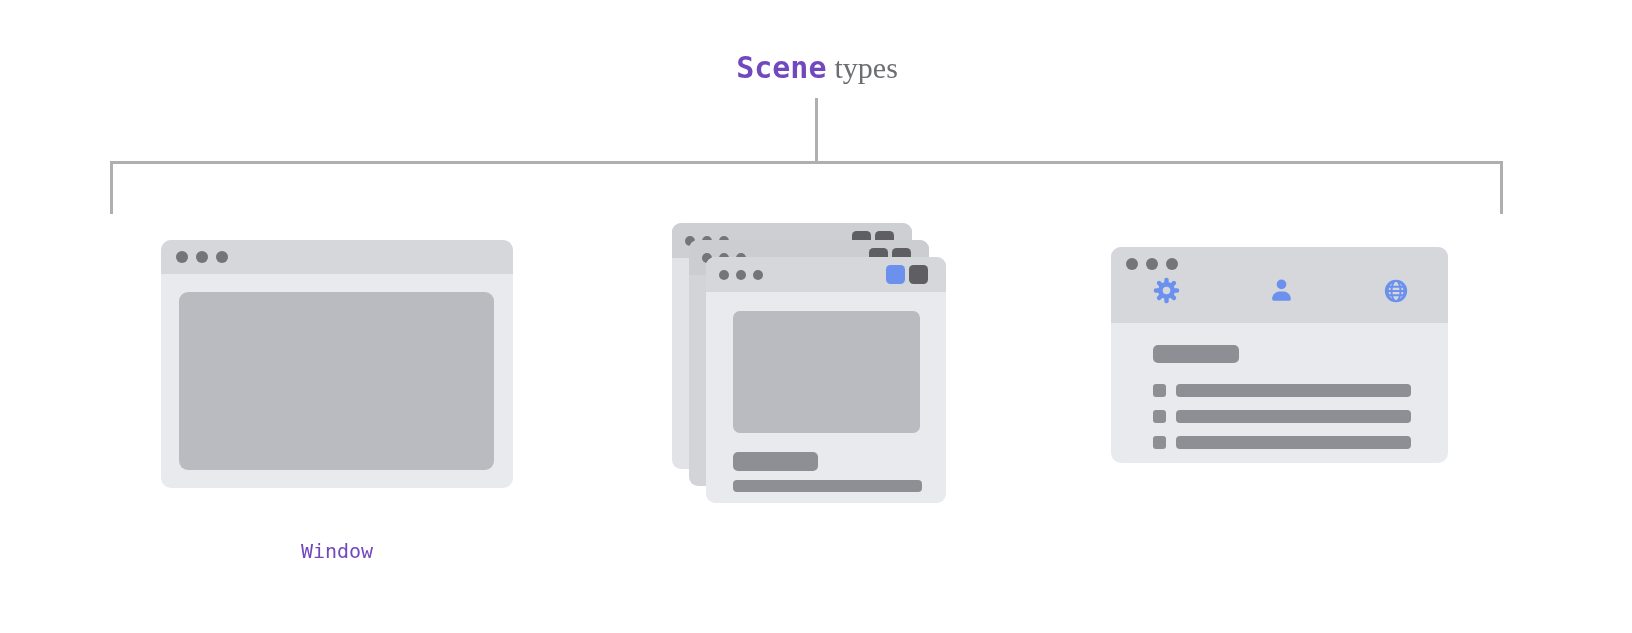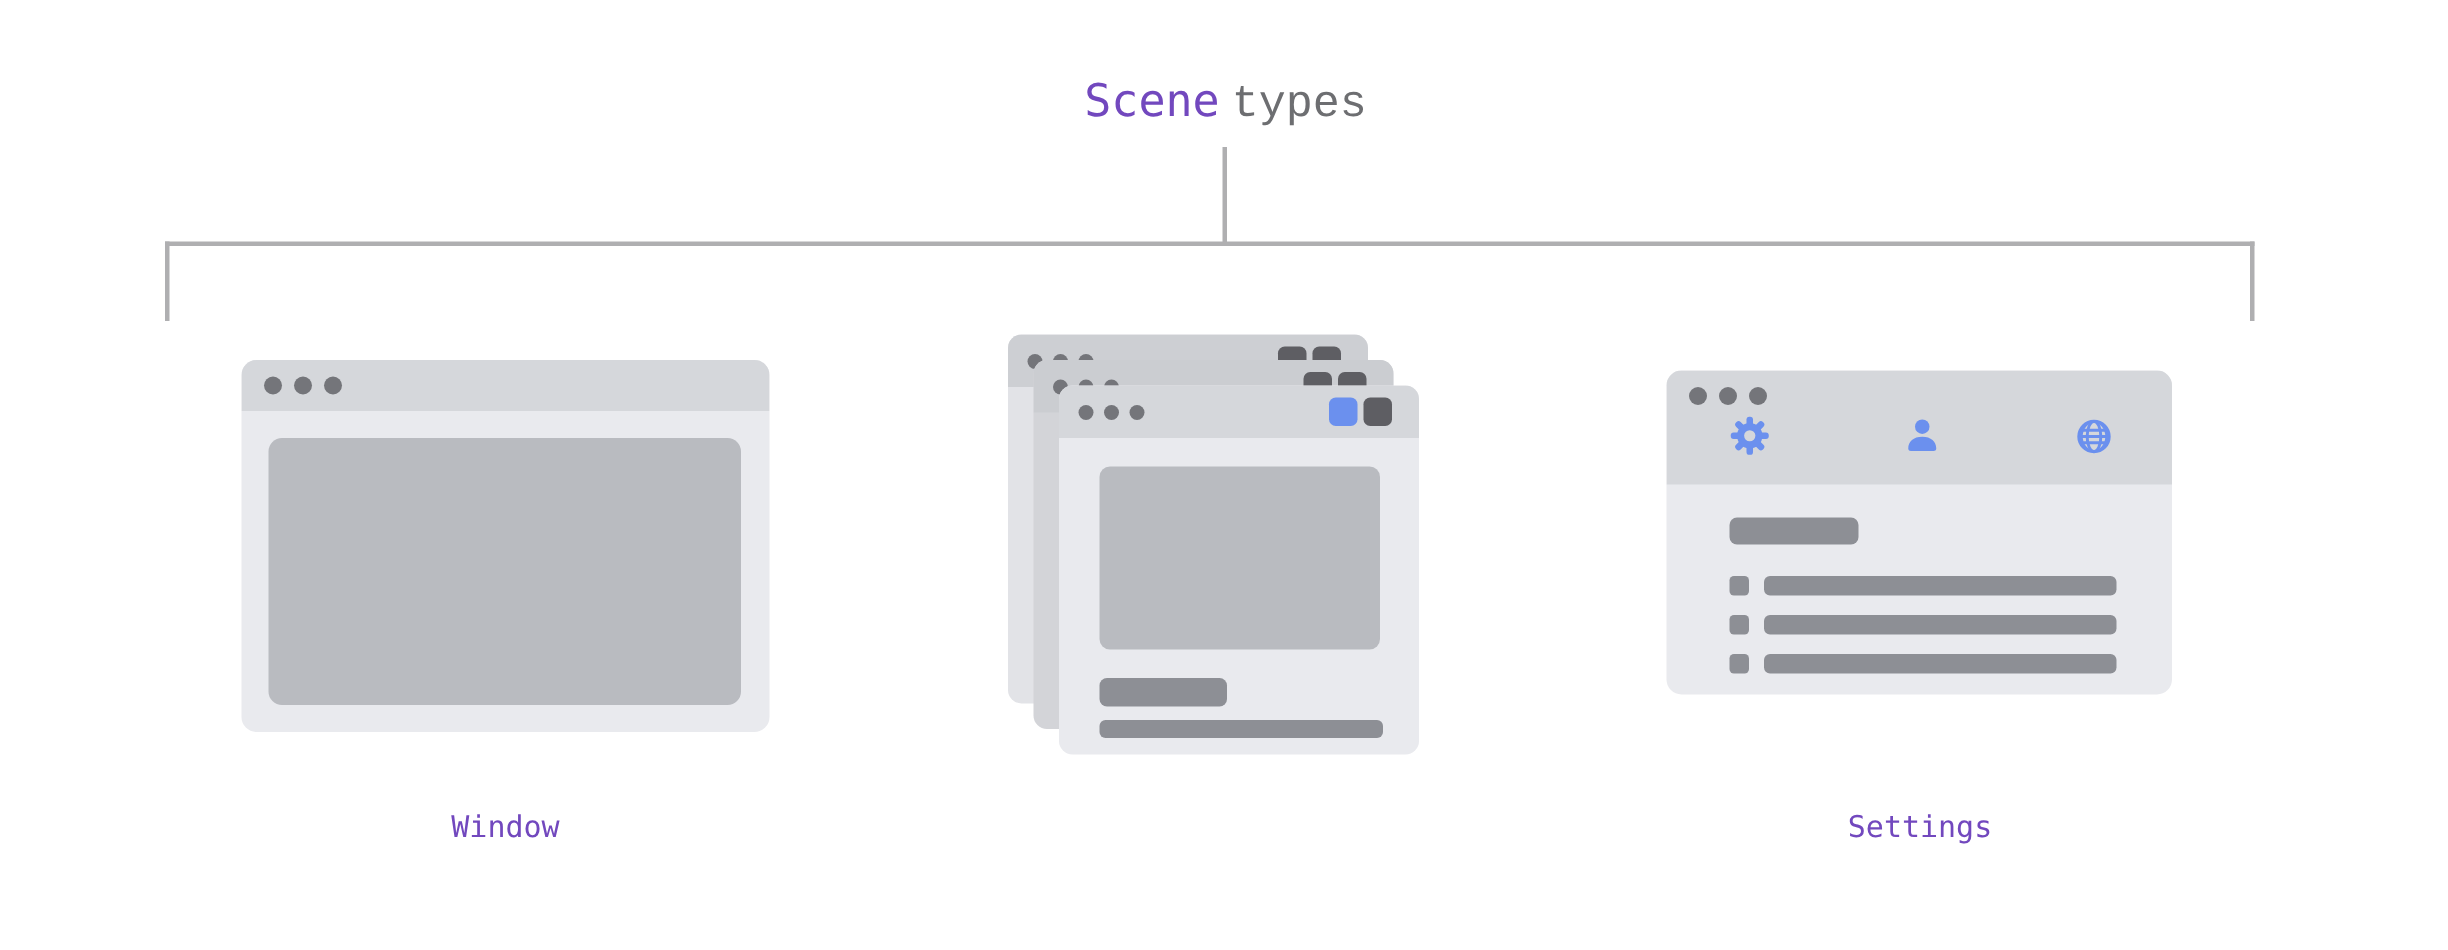--- a/index.html
+++ b/index.html
@@ -5,22 +5,22 @@
   html,body{margin:0;padding:0;background:#fff;}
   .canvas{
     position:relative;width:1632px;height:633px;background:var(--bg,#fff);
     font-family:"Liberation Sans",sans-serif;overflow:hidden;
   }
   
   .title{
     position:absolute;left:817px;top:52px;transform:translateX(-50%);
     white-space:nowrap;font-size:30px;line-height:32px;
   }
-  .title .code{font-family:"DejaVu Sans Mono",monospace;font-weight:normal;color:var(--purple);}
-  .title .plain{font-family:Liberation Mono, monospace;font-weight:500;color:var(--textgray);margin-left:8px;}
+  .title .code{font-family:"DejaVu Sans Mono",monospace;font-weight:bold;color:var(--purple);}
+  .title .plain{font-family:Liberation Serif, serif;font-weight:500;color:var(--textgray);margin-left:8px;}
   
   .line{position:absolute;background:var(--line);}
   .stem{left:815px;top:98px;width:3px;height:65px;}
   .hbar{left:110px;top:161px;width:1393px;height:3px;}
   .dropL{left:110px;top:161px;width:3px;height:53px;}
   .dropR{left:1500px;top:161px;width:3px;height:53px;}
   
   .dots{display:flex;align-items:center;gap:8px;}
   .dot{border-radius:50%;background:var(--dot);}
   .dot12{width:12px;height:12px;}
@@ -193,15 +193,14 @@
       <span class="chk"></span>
       <span class="rbar"></span>
     </div>
     <div class="set-row" style="top:189px">
       <span class="chk"></span>
       <span class="rbar"></span>
     </div>
   </div>
 
   <div class="node-label lbl-window">Window</div>
-  <div class="node-label lbl-settings">Settings</div>
 
 </div>
 
 </body></html>

